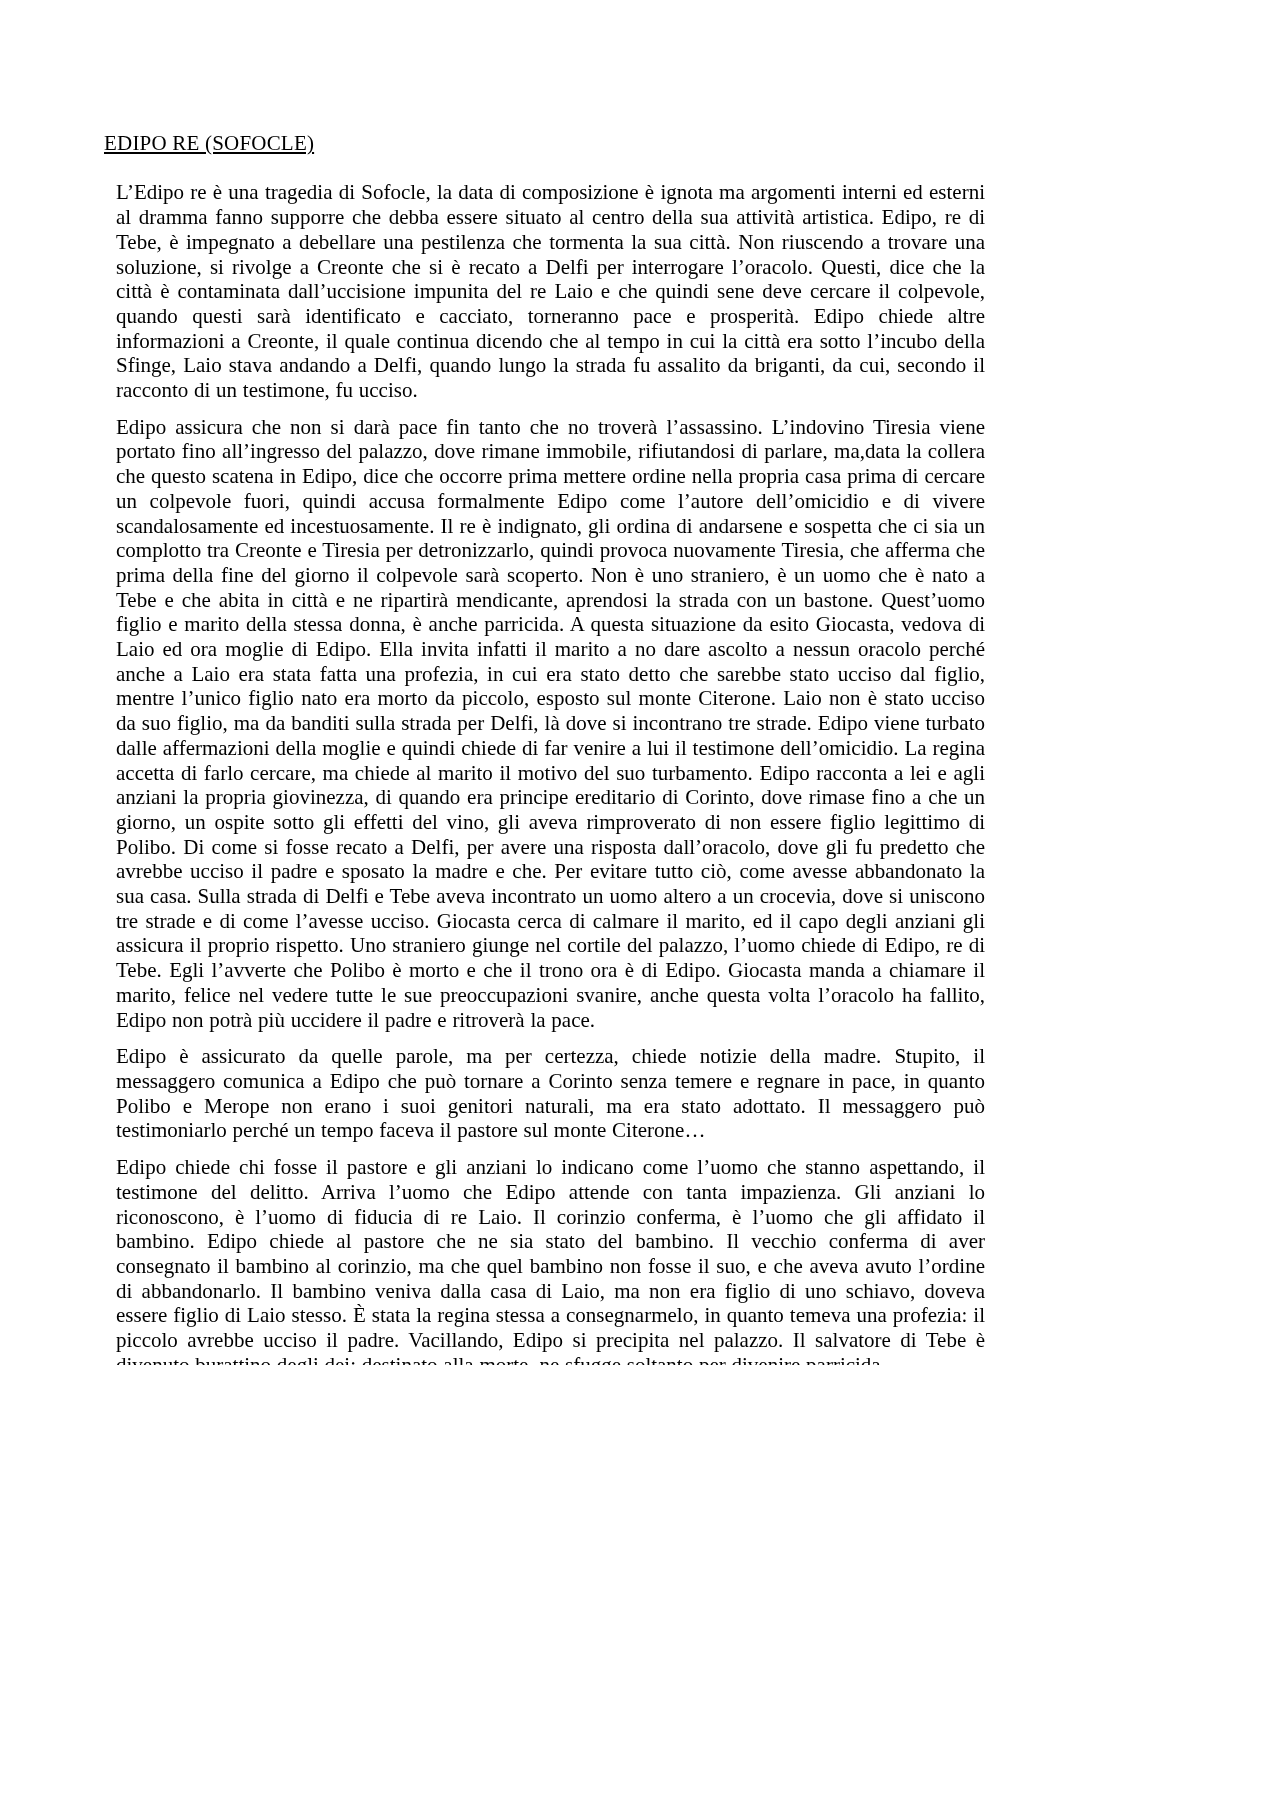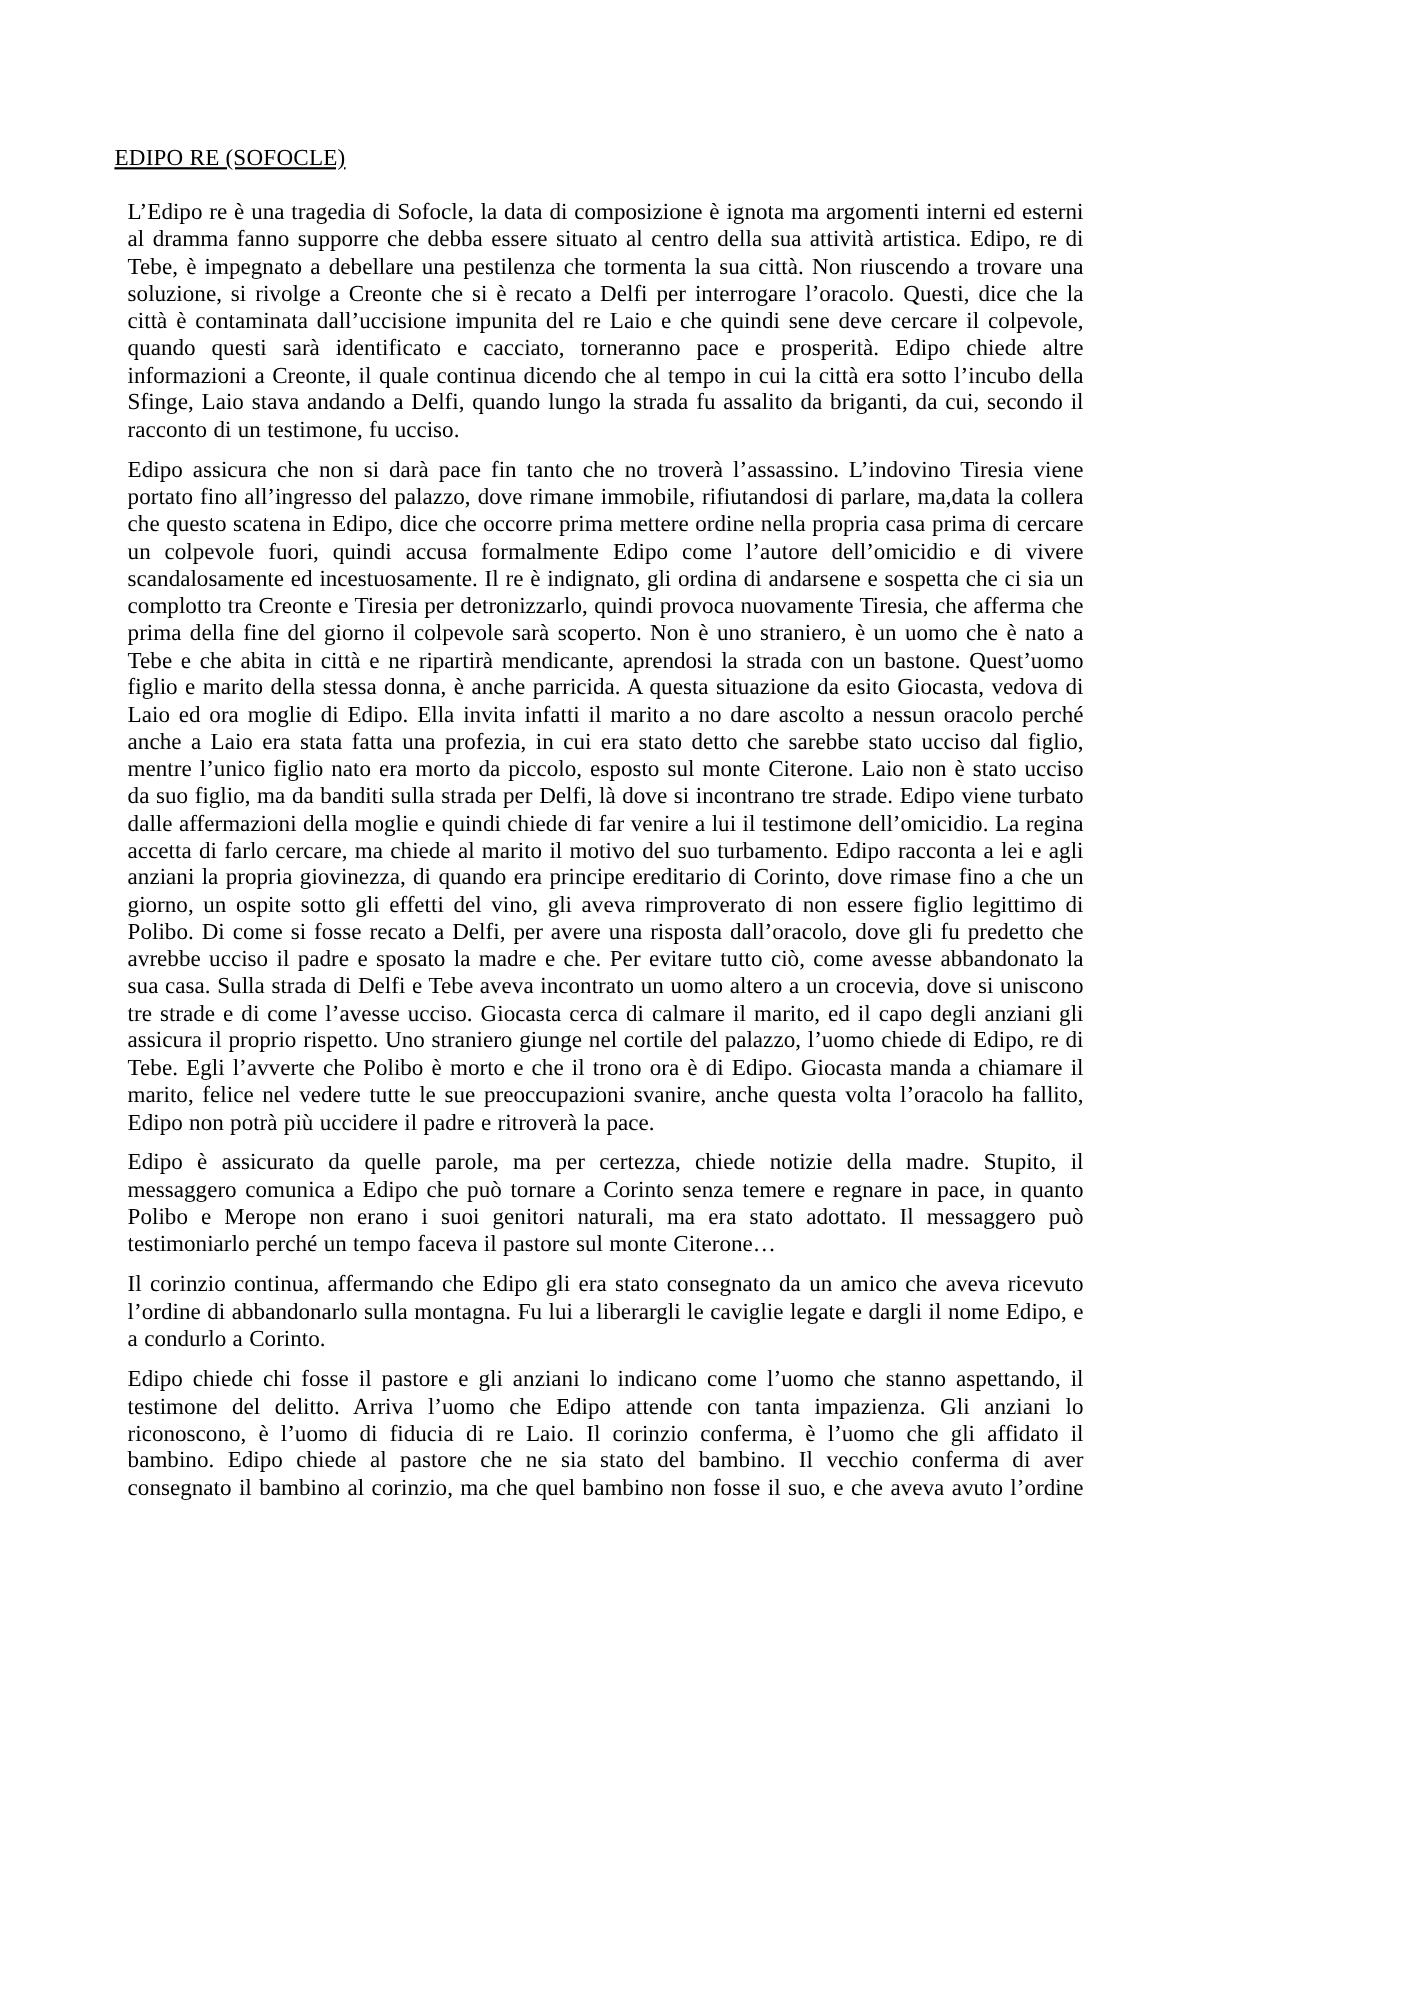--- a/index.html
+++ b/index.html
@@ -47,16 +47,15 @@
 
 <div class="page">
   <h1 class="doc-title">EDIPO RE (SOFOCLE)</h1>
 
   <p class="doc-paragraph">L’Edipo re è una tragedia di Sofocle, la data di composizione è ignota ma argomenti interni ed esterni al dramma fanno supporre che debba essere situato al centro della sua attività artistica. Edipo, re di Tebe, è impegnato a debellare una pestilenza che tormenta la sua città. Non riuscendo a trovare una soluzione, si rivolge a Creonte che si è recato a Delfi per interrogare l’oracolo. Questi, dice che la città è contaminata dall’uccisione impunita del re Laio e che quindi sene deve cercare il colpevole, quando questi sarà identificato e cacciato, torneranno pace e prosperità. Edipo chiede altre informazioni a Creonte, il quale continua dicendo che al tempo in cui la città era sotto l’incubo della Sfinge, Laio stava andando a Delfi, quando lungo la strada fu assalito da briganti, da cui, secondo il racconto di un testimone, fu ucciso.</p>
 
   <p class="doc-paragraph">Edipo assicura che non si darà pace fin tanto che no troverà l’assassino. L’indovino Tiresia viene portato fino all’ingresso del palazzo, dove rimane immobile, rifiutandosi di parlare, ma,data la collera che questo scatena in Edipo, dice che occorre prima mettere ordine nella propria casa prima di cercare un colpevole fuori, quindi accusa formalmente Edipo come l’autore dell’omicidio e di vivere scandalosamente ed incestuosamente. Il re è indignato, gli ordina di andarsene e sospetta che ci sia un complotto tra Creonte e Tiresia per detronizzarlo, quindi provoca nuovamente Tiresia, che afferma che prima della fine del giorno il colpevole sarà scoperto. Non è uno straniero, è un uomo che è nato a Tebe e che abita in città e ne ripartirà mendicante, aprendosi la strada con un bastone. Quest’uomo figlio e marito della stessa donna, è anche parricida. A questa situazione da esito Giocasta, vedova di Laio ed ora moglie di Edipo. Ella invita infatti il marito a no dare ascolto a nessun oracolo perché anche a Laio era stata fatta una profezia, in cui era stato detto che sarebbe stato ucciso dal figlio, mentre l’unico figlio nato era morto da piccolo, esposto sul monte Citerone. Laio non è stato ucciso da suo figlio, ma da banditi sulla strada per Delfi, là dove si incontrano tre strade. Edipo viene turbato dalle affermazioni della moglie e quindi chiede di far venire a lui il testimone dell’omicidio. La regina accetta di farlo cercare, ma chiede al marito il motivo del suo turbamento. Edipo racconta a lei e agli anziani la propria giovinezza, di quando era principe ereditario di Corinto, dove rimase fino a che un giorno, un ospite sotto gli effetti del vino, gli aveva rimproverato di non essere figlio legittimo di Polibo. Di come si fosse recato a Delfi, per avere una risposta dall’oracolo, dove gli fu predetto che avrebbe ucciso il padre e sposato la madre e che. Per evitare tutto ciò, come avesse abbandonato la sua casa. Sulla strada di Delfi e Tebe aveva incontrato un uomo altero a un crocevia, dove si uniscono tre strade e di come l’avesse ucciso. Giocasta cerca di calmare il marito, ed il capo degli anziani gli assicura il proprio rispetto. Uno straniero giunge nel cortile del palazzo, l’uomo chiede di Edipo, re di Tebe. Egli l’avverte che Polibo è morto e che il trono ora è di Edipo. Giocasta manda a chiamare il marito, felice nel vedere tutte le sue preoccupazioni svanire, anche questa volta l’oracolo ha fallito, Edipo non potrà più uccidere il padre e ritroverà la pace.</p>
 
   <p class="doc-paragraph">Edipo è assicurato da quelle parole, ma per certezza, chiede notizie della madre. Stupito, il messaggero comunica a Edipo che può tornare a Corinto senza temere e regnare in pace, in quanto Polibo e Merope non erano i suoi genitori naturali, ma era stato adottato. Il messaggero può testimoniarlo perché un tempo faceva il pastore sul monte Citerone…</p>
 
-  <p class="doc-paragraph">Il corinzio continua, affermando che Edipo gli era stato consegnato da un amico che aveva ricevuto l’ordine di abbandonarlo sulla montagna. Fu lui a liberargli le caviglie legate e dargli il nome Edipo, e a condurlo a Corinto.</p>
 
   <p class="doc-paragraph">Edipo chiede chi fosse il pastore e gli anziani lo indicano come l’uomo che stanno aspettando, il testimone del delitto. Arriva l’uomo che Edipo attende con tanta impazienza. Gli anziani lo riconoscono, è l’uomo di fiducia di re Laio. Il corinzio conferma, è l’uomo che gli affidato il bambino. Edipo chiede al pastore che ne sia stato del bambino. Il vecchio conferma di aver consegnato il bambino al corinzio, ma che quel bambino non fosse il suo, e che aveva avuto l’ordine di abbandonarlo. Il bambino veniva dalla casa di Laio, ma non era figlio di uno schiavo, doveva essere figlio di Laio stesso. È stata la regina stessa a consegnarmelo, in quanto temeva una profezia: il piccolo avrebbe ucciso il padre. Vacillando, Edipo si precipita nel palazzo. Il salvatore di Tebe è divenuto burattino degli dei: destinato alla morte, ne sfugge soltanto per divenire parricida</p>
 </div>
 
 </body></html>

